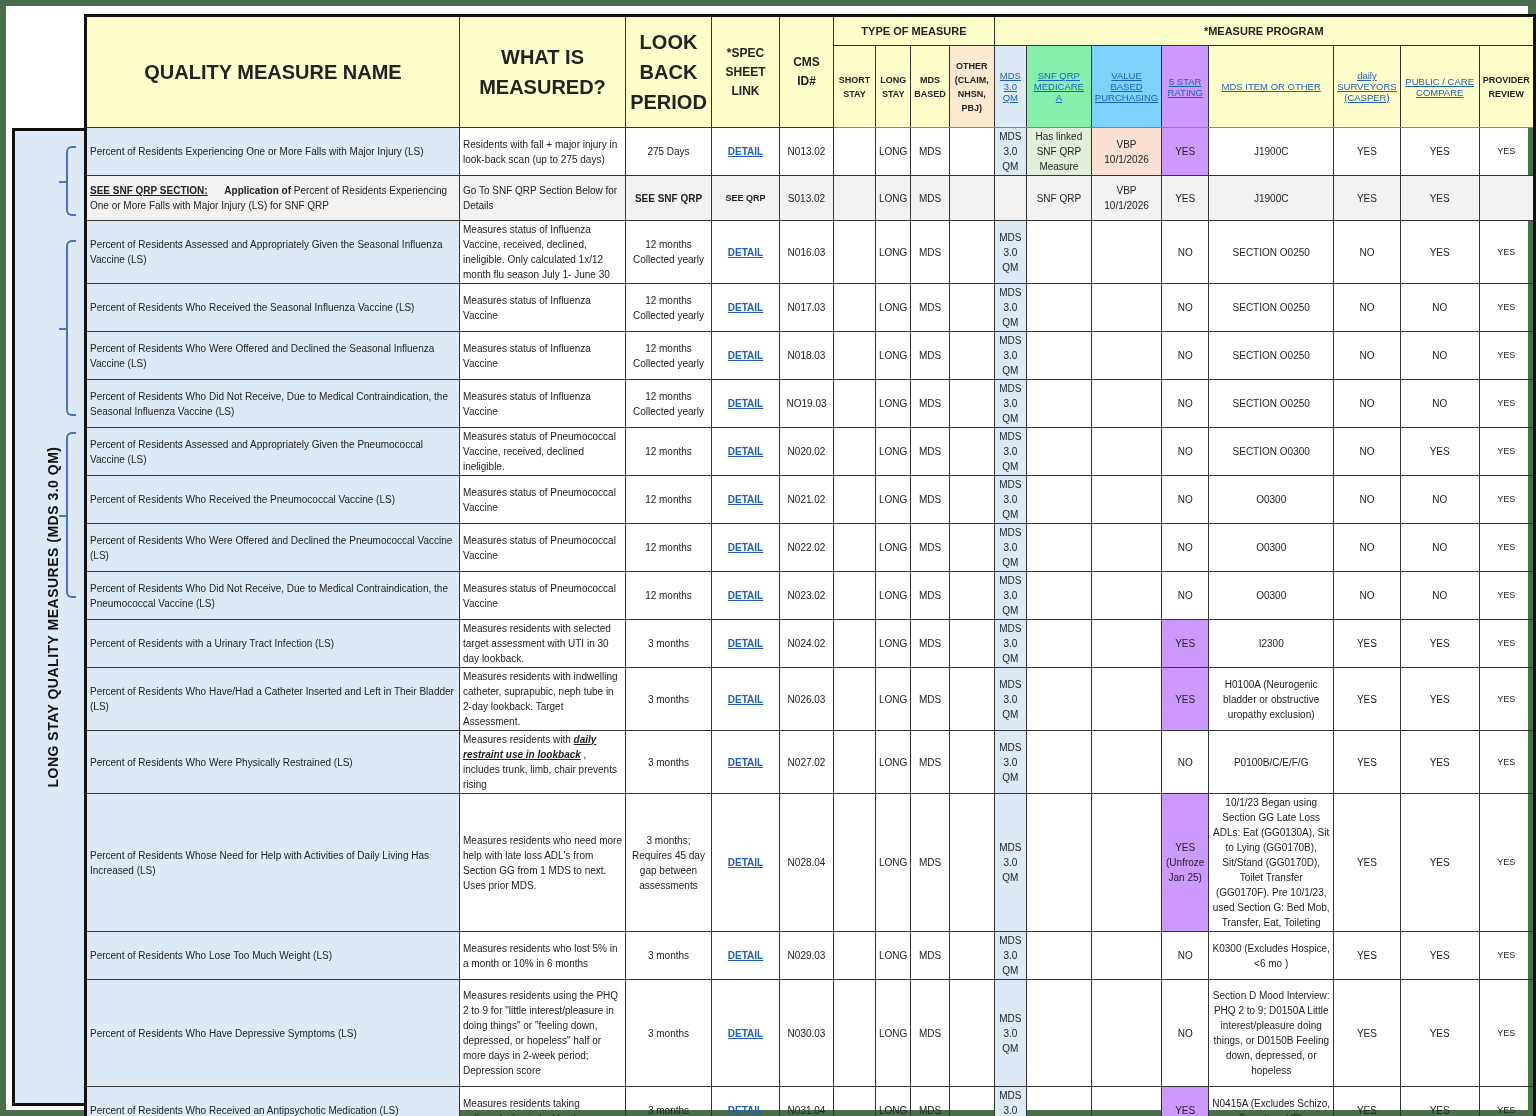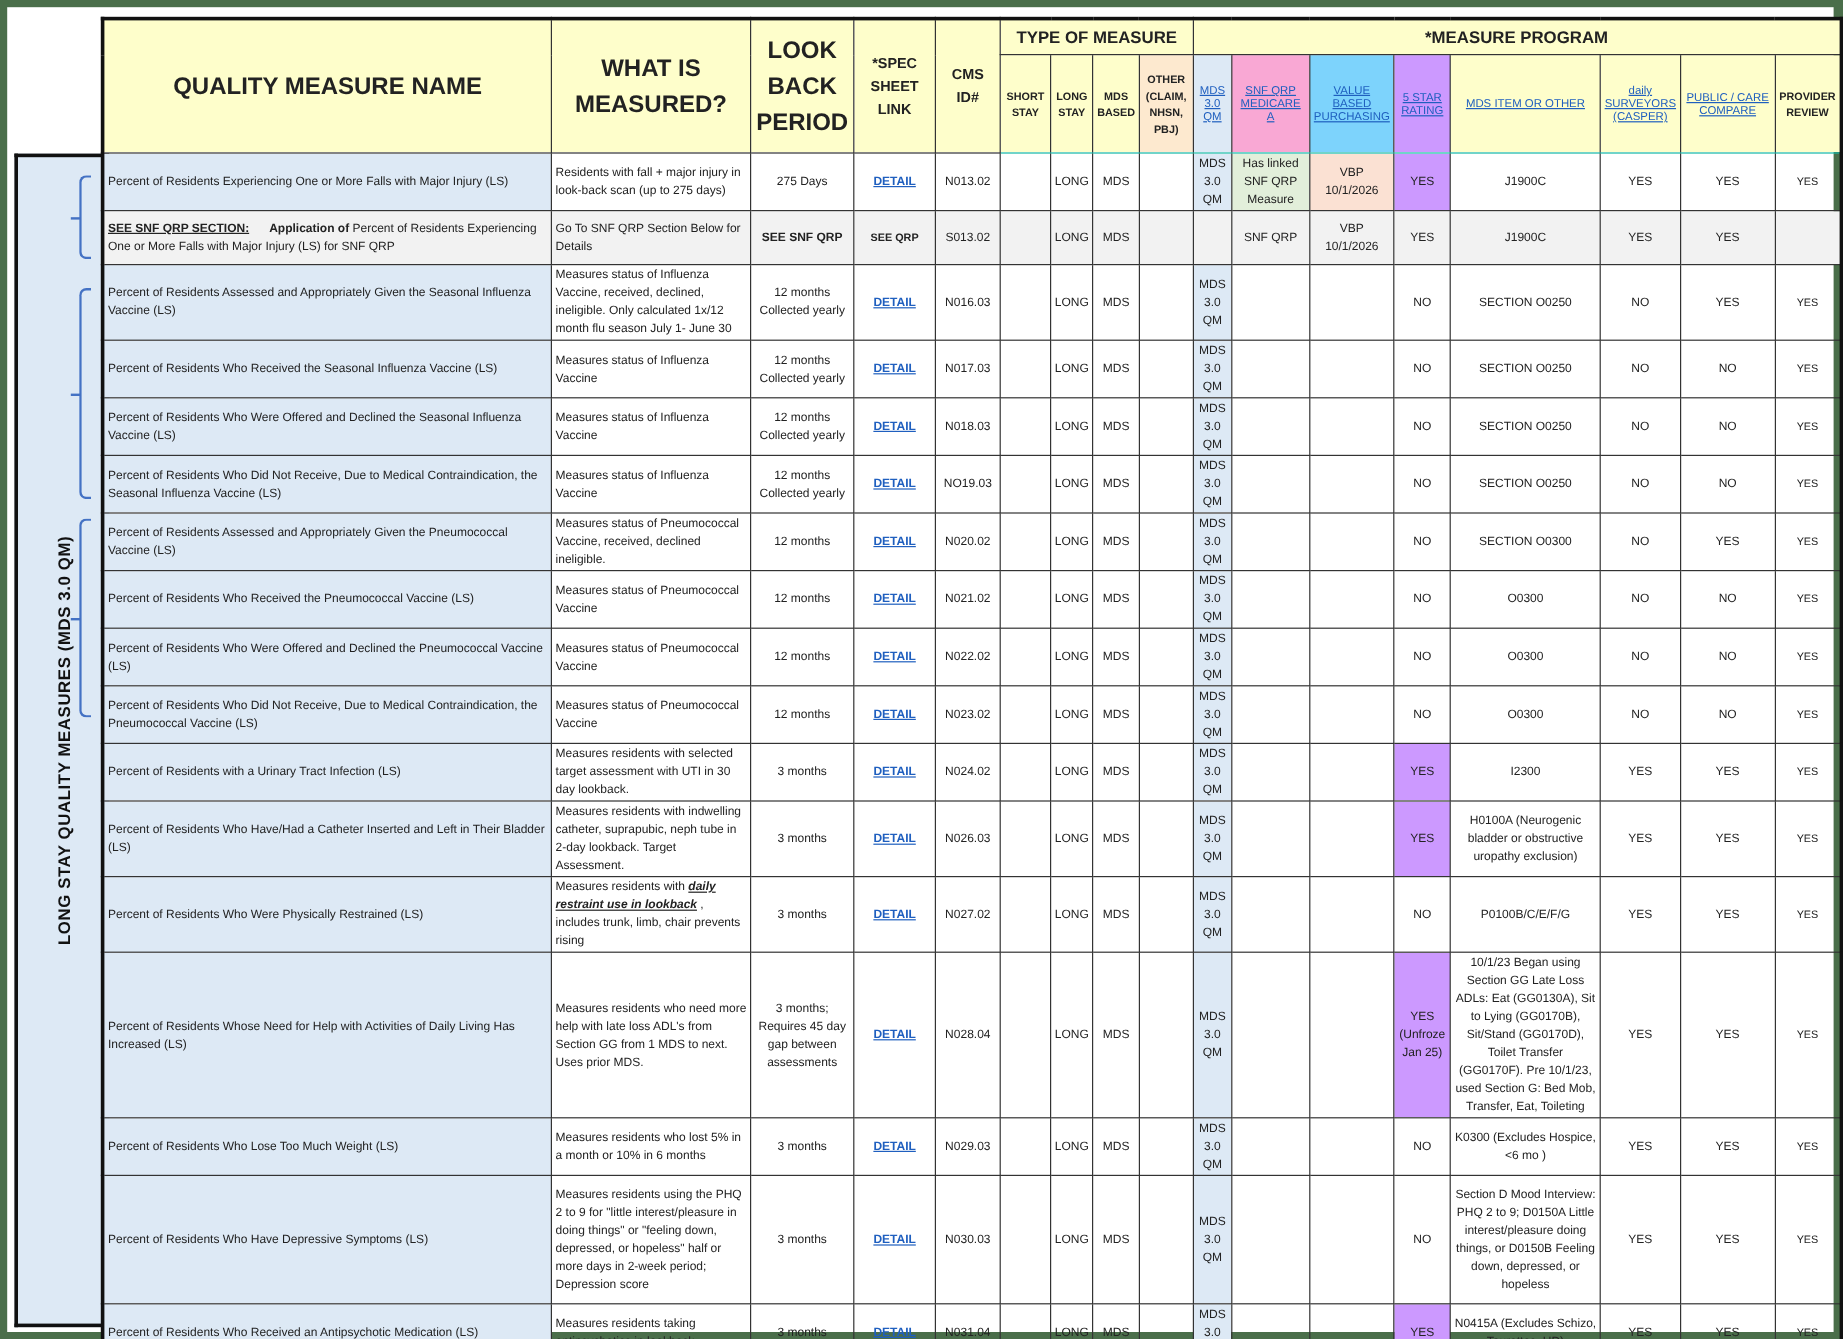--- a/index.html
+++ b/index.html
@@ -30,23 +30,23 @@
     border:3px solid #111;
     font-size:10px; color:#222;
   }
   td, th { border:1px solid #333; padding:1px 3px; overflow:hidden; }
   thead th { background:#fefecb; font-weight:bold; text-align:center; vertical-align:middle; }
   thead tr:last-child th { border-bottom:1px solid #14b8a6; }
   .hbig { font-size:20px; line-height:30px; }
   .hmid { font-size:12px; line-height:19px; }
   .hsmall { font-size:9px; line-height:14px; }
   .hlink { color:#1f5fbf; text-decoration:underline; font-weight:normal; font-size:9.5px; }
-  .hgroup { font-size:14px; }
+  .hgroup { font-size:11px; }
   th.c-mds { background:#dde9f5; }
-  th.c-snf { background:#f9a8d4; }
+  th.c-snf { background:#86efac; }
   th.c-vbp { background:#7dd3fc; }
   th.c-star { background:#cc99ff; }
   th.c-other { background:#fde9cf; }
   td { vertical-align:middle; line-height:15px; }
   td.name { background:#dde9f5; text-align:left; }
   td.what { text-align:left; }
   td.ctr { text-align:center; }
   td.mds { background:#dde9f5; text-align:center; }
   td.snfc { background:#e2efda; text-align:center; }
   td.vbpc { background:#fbe1d3; text-align:center; }

